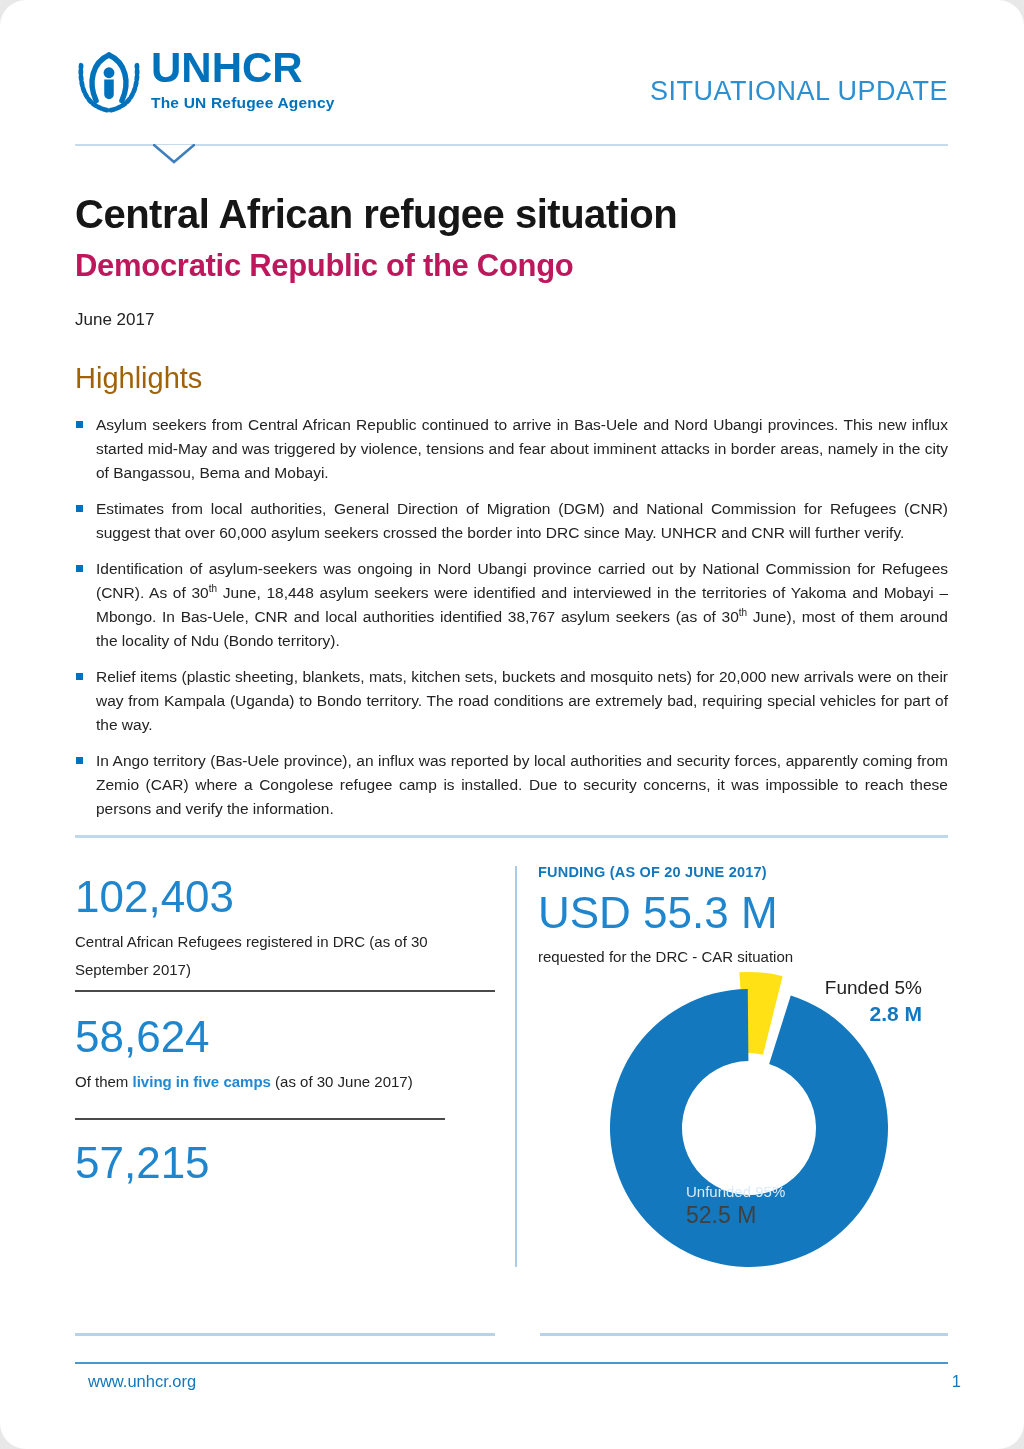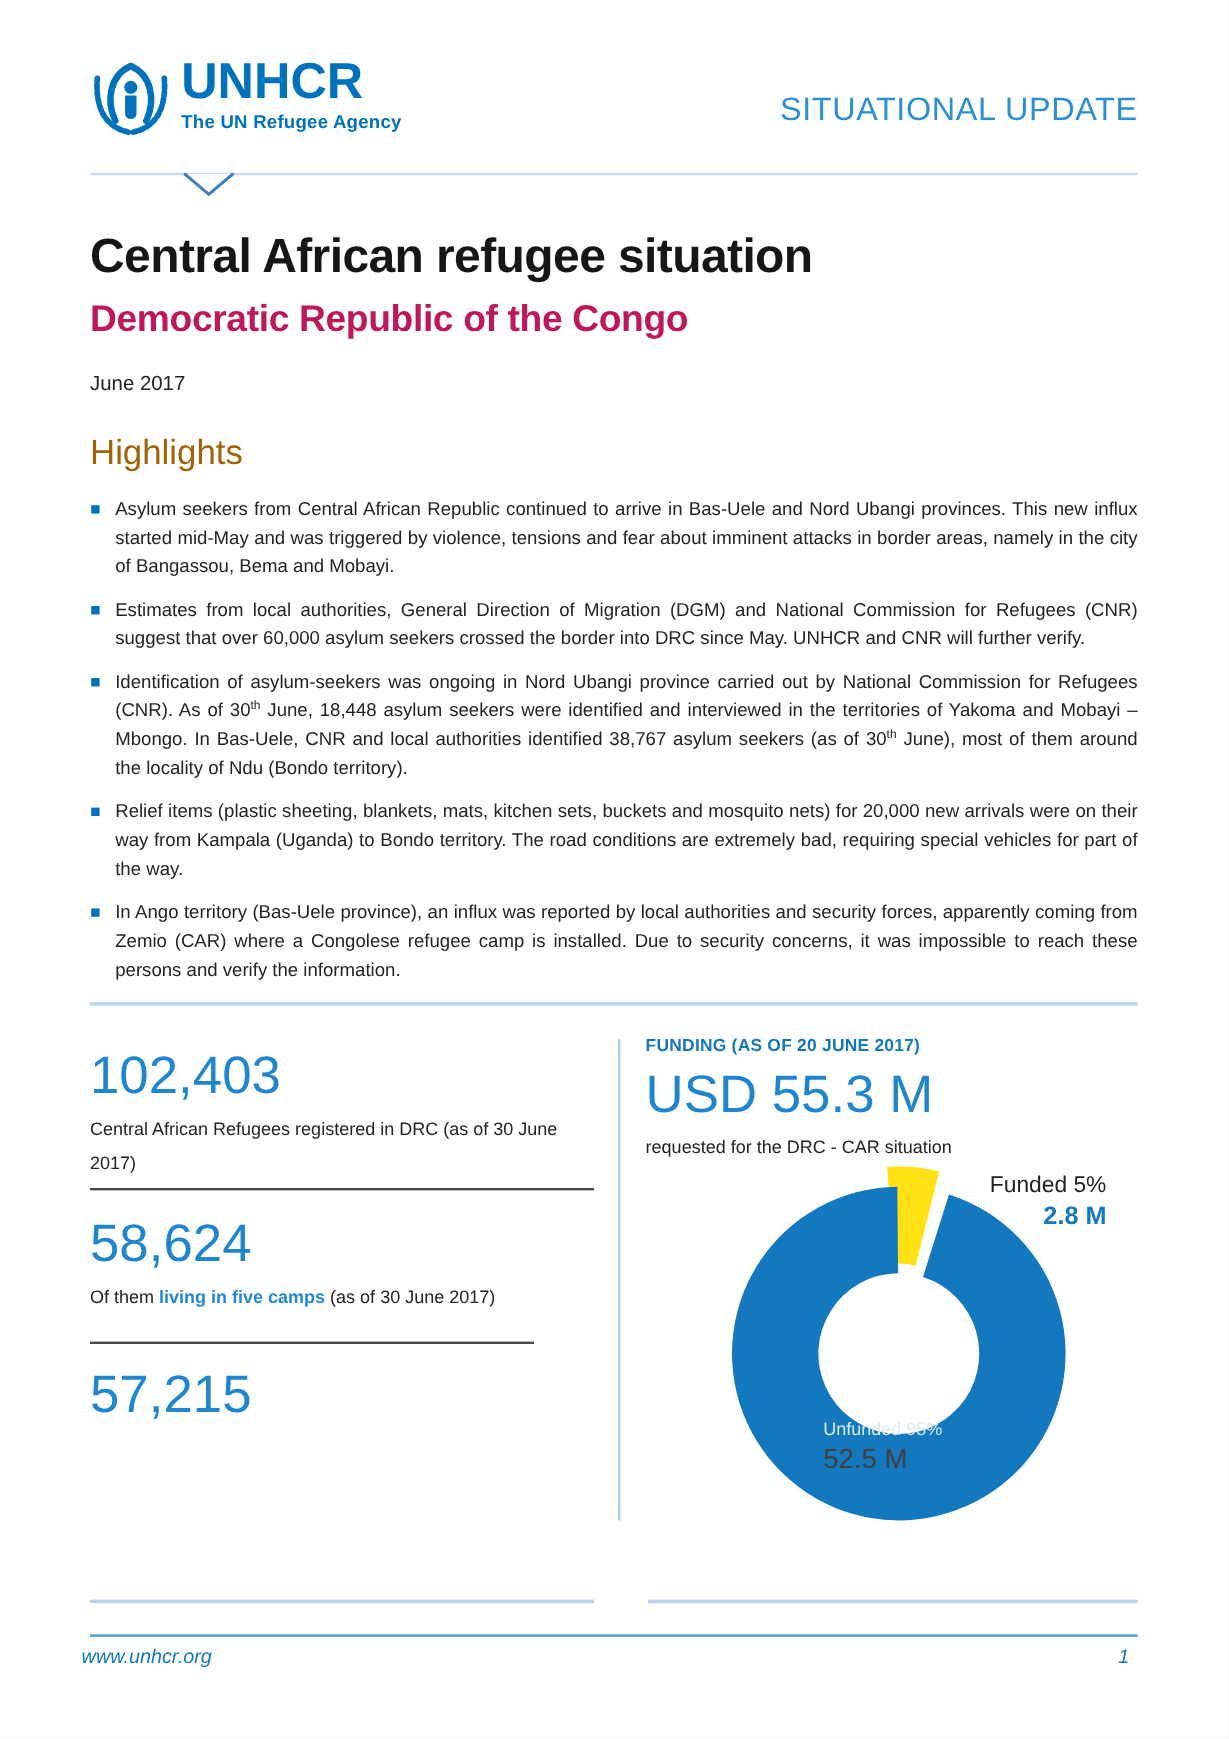--- a/index.html
+++ b/index.html
@@ -1,20 +1,20 @@
 <!DOCTYPE html>
 <html><head>
 <meta charset="utf-8">
 <style>
   * { margin:0; padding:0; box-sizing:border-box; }
   html,body { background:#e8e8e8; }
   .page {
     width:1024px; height:1449px; background:#ffffff; margin:0 auto;
     position:relative; overflow:hidden;
-    font-family:"Liberation Sans", sans-serif; color:#222;
+    font-family:"Liberation Sans", sans-serif; color:#222;border-radius:26px;
   }
   .content { padding:0 76px 0 75px; }
 
   
   .masthead { display:flex; justify-content:space-between; align-items:flex-end; margin-top:42px; }
   .logo { display:flex; align-items:flex-start; gap:8px; }
   .logotype { display:flex; flex-direction:column; justify-content:flex-start; padding-top:4px; }
   .logotype .brand { font-size:42px; font-weight:bold; color:#0072BC; letter-spacing:0px; line-height:44px; }
   .logotype .tagline { font-size:15.5px; font-weight:bold; color:#0072BC; margin-top:4px; letter-spacing:.2px; }
   .doc-type { font-size:27px; color:#2E8FD0; letter-spacing:.5px; padding-bottom:6px; }
@@ -58,21 +58,21 @@
   .funded-label .val { font-size:21px; font-weight:bold; color:#1378BE; margin-top:3px; }
   .unfunded-label { position:absolute; left:148px; top:216px; }
   .unfunded-label .lab { font-size:15px; color:#DCEBF6; }
   .unfunded-label .val { font-size:23px; font-weight:normal; color:#404040; margin-top:2px; }
 
   
   .footer-lines { position:absolute; left:75px; top:1333px; width:873px; display:flex; justify-content:space-between; }
   .footer-lines .l1 { width:420px; height:3px; background:#B7D3EB; }
   .footer-lines .l2 { width:408px; height:3px; background:#B7D3EB; }
   .footer-rule { position:absolute; left:75px; top:1362px; width:873px; height:2px; background:#4C96CC; }
-  .footer-bar { position:absolute; left:68px; top:1372px; width:873px; display:flex; justify-content:space-between; align-items:baseline;font-style:italic; }
+  .footer-bar { position:absolute; left:88px; top:1372px; width:873px; display:flex; justify-content:space-between; align-items:baseline; }
   .footer-bar a { color:#1277BD; font-size:16.5px; text-decoration:none; }
   .page-num { color:#1277BD; font-size:16.5px; }
 </style>
 </head>
 <body>
 
 <div class="page">
   <div class="content">
 
     <div class="masthead">
@@ -129,21 +129,21 @@
       </li>
     </ul>
 
     <div class="section-rule"></div>
 
     <div class="two-col">
 
       <div class="col-left">
 
         <div class="big-value">102,403</div>
-        <div class="ind-caption">Central African Refugees registered in DRC (as of 30 June 2017)</div>
+        <div class="ind-caption">Central African Refugees registered in DRC (as of 30 September 2017)</div>
         <div class="ind-sep"></div>
 
         <div class="big-value" style="margin-top:22px;">58,624</div>
         <div class="ind-caption"><span>Of them </span><span class="camps-link">living in five camps</span><span> (as of 30 June 2017)</span></div>
         <div class="ind-sep w2"></div>
 
         <div class="big-value" style="margin-top:20px;">57,215</div>
       </div>
 
       <div class="col-divider"></div>

